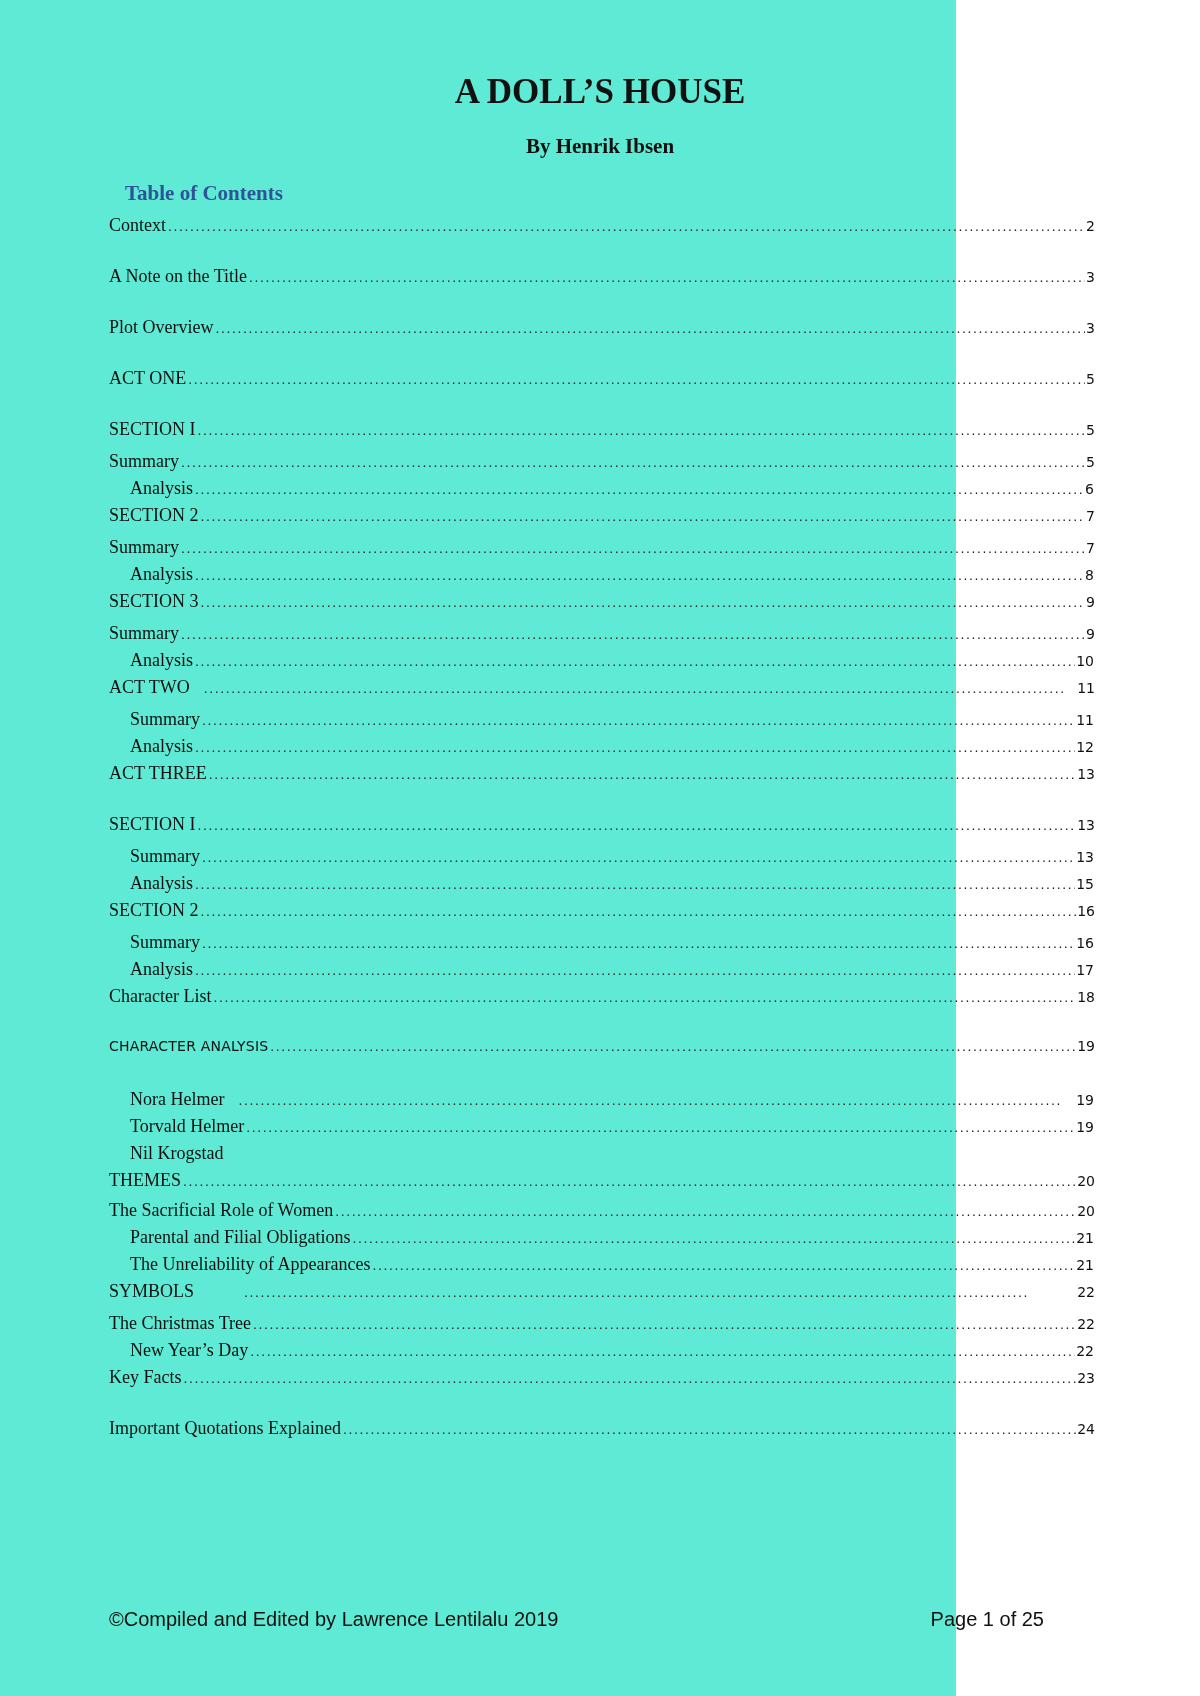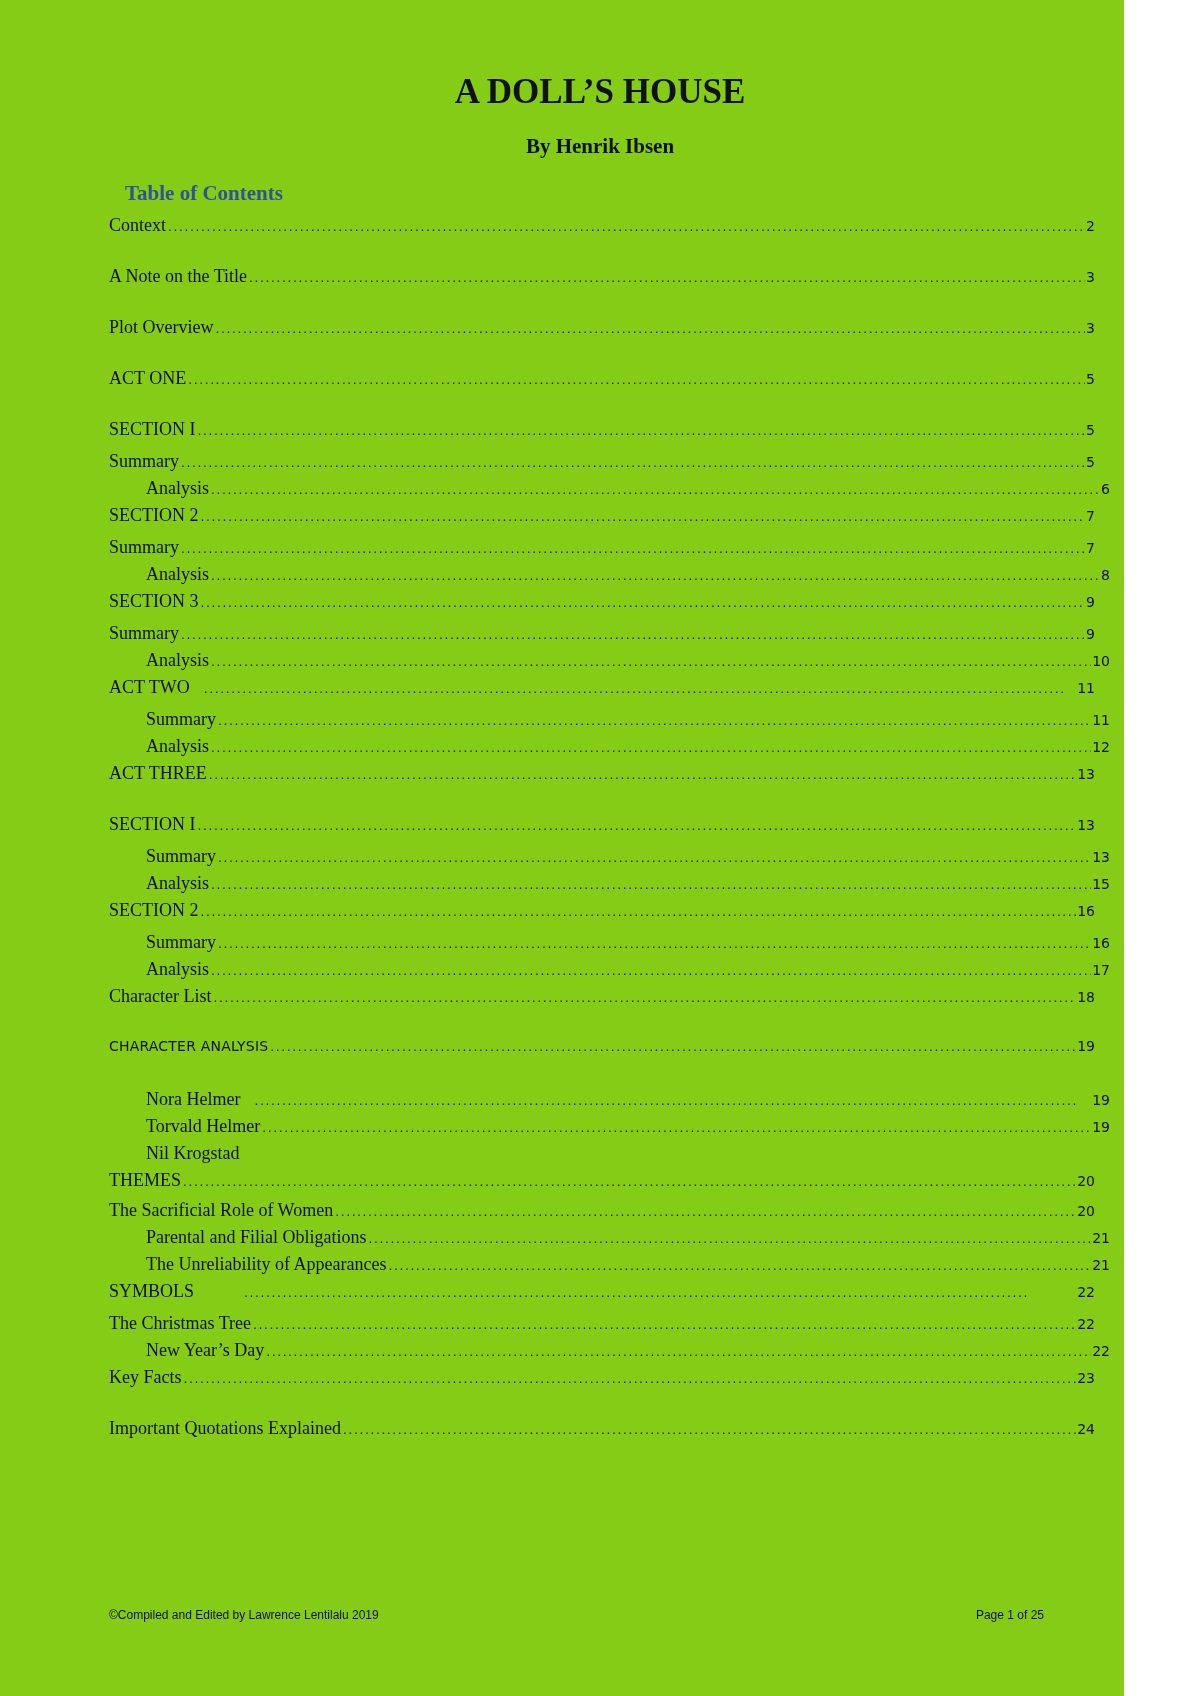--- a/index.html
+++ b/index.html
@@ -1,51 +1,51 @@
 <!DOCTYPE html>
 <html><head>
 <meta charset="utf-8">
 <style>
   html, body { margin: 0; padding: 0; background: #ffffff; }
   body { width: 1200px; height: 1696px; position: relative; overflow: hidden; }
-  .page { position: absolute; left: 0; top: 0; width: 1124px; height: 1696px; background: #84cc16; color: #111; }
+  .page { position: absolute; left: 0; top: 0; width: 956px; height: 1696px; background: #5eead4; color: #111; }
   .title {
     position: absolute; left: 0; width: 1200px; top: 72px; text-align: center;
     font-family: "Liberation Serif", serif; font-weight: bold; font-size: 35px; letter-spacing: 0px;
   }
   .subtitle {
     position: absolute; left: 0; width: 1200px; top: 134px; text-align: center;
     font-family: "Liberation Serif", serif; font-weight: bold; font-size: 21px;
   }
   .toc-heading {
     position: absolute; left: 125px; top: 181px;
     font-family: "Liberation Serif", serif; font-weight: bold; font-size: 21px; color: #2f5496;
   }
   .toc-row {
     position: absolute; left: 109px; width: 986px; height: 22px;
     display: flex; align-items: baseline;
     font-family: "Liberation Serif", serif; font-size: 18px; color: #111;
     cursor: pointer; white-space: nowrap; overflow: hidden;
   }
-  .toc-row.indent { left: 146px; width: 964px; }
+  .toc-row.indent { left: 130px; width: 964px; }
   .toc-row.small-caps-sans .label { font-family: "DejaVu Sans", sans-serif; font-size: 14px; letter-spacing: 0.2px; }
   .toc-row .label { flex: 0 0 auto; padding-right: 2px; }
   .toc-row .leader {
     flex: 1 1 auto; overflow: hidden; white-space: nowrap;
     font-family: "Liberation Sans", sans-serif; font-size: 14px; letter-spacing: 1.6px; color: #222;
   }
   .toc-row .leader::before {
     content: "................................................................................................................................................................................................................................................................";
   }
   .toc-row .pagenum {
     flex: 0 0 auto; font-family: "DejaVu Sans", sans-serif; font-size: 14px; padding-left: 1px;
   }
   .footer {
     position: absolute; top: 1608px; left: 109px; width: 935px;
-    font-family: "Liberation Sans", sans-serif; font-size: 12px; color: #111;
+    font-family: "Liberation Sans", sans-serif; font-size: 20px; color: #111;
     display: flex; justify-content: space-between;
   }
 </style>
 </head>
 <body>
 
 <div class="page">
   <div class="title">A DOLL’S HOUSE</div>
   <div class="subtitle">By Henrik Ibsen</div>
   <div class="toc-heading">Table of Contents</div>

